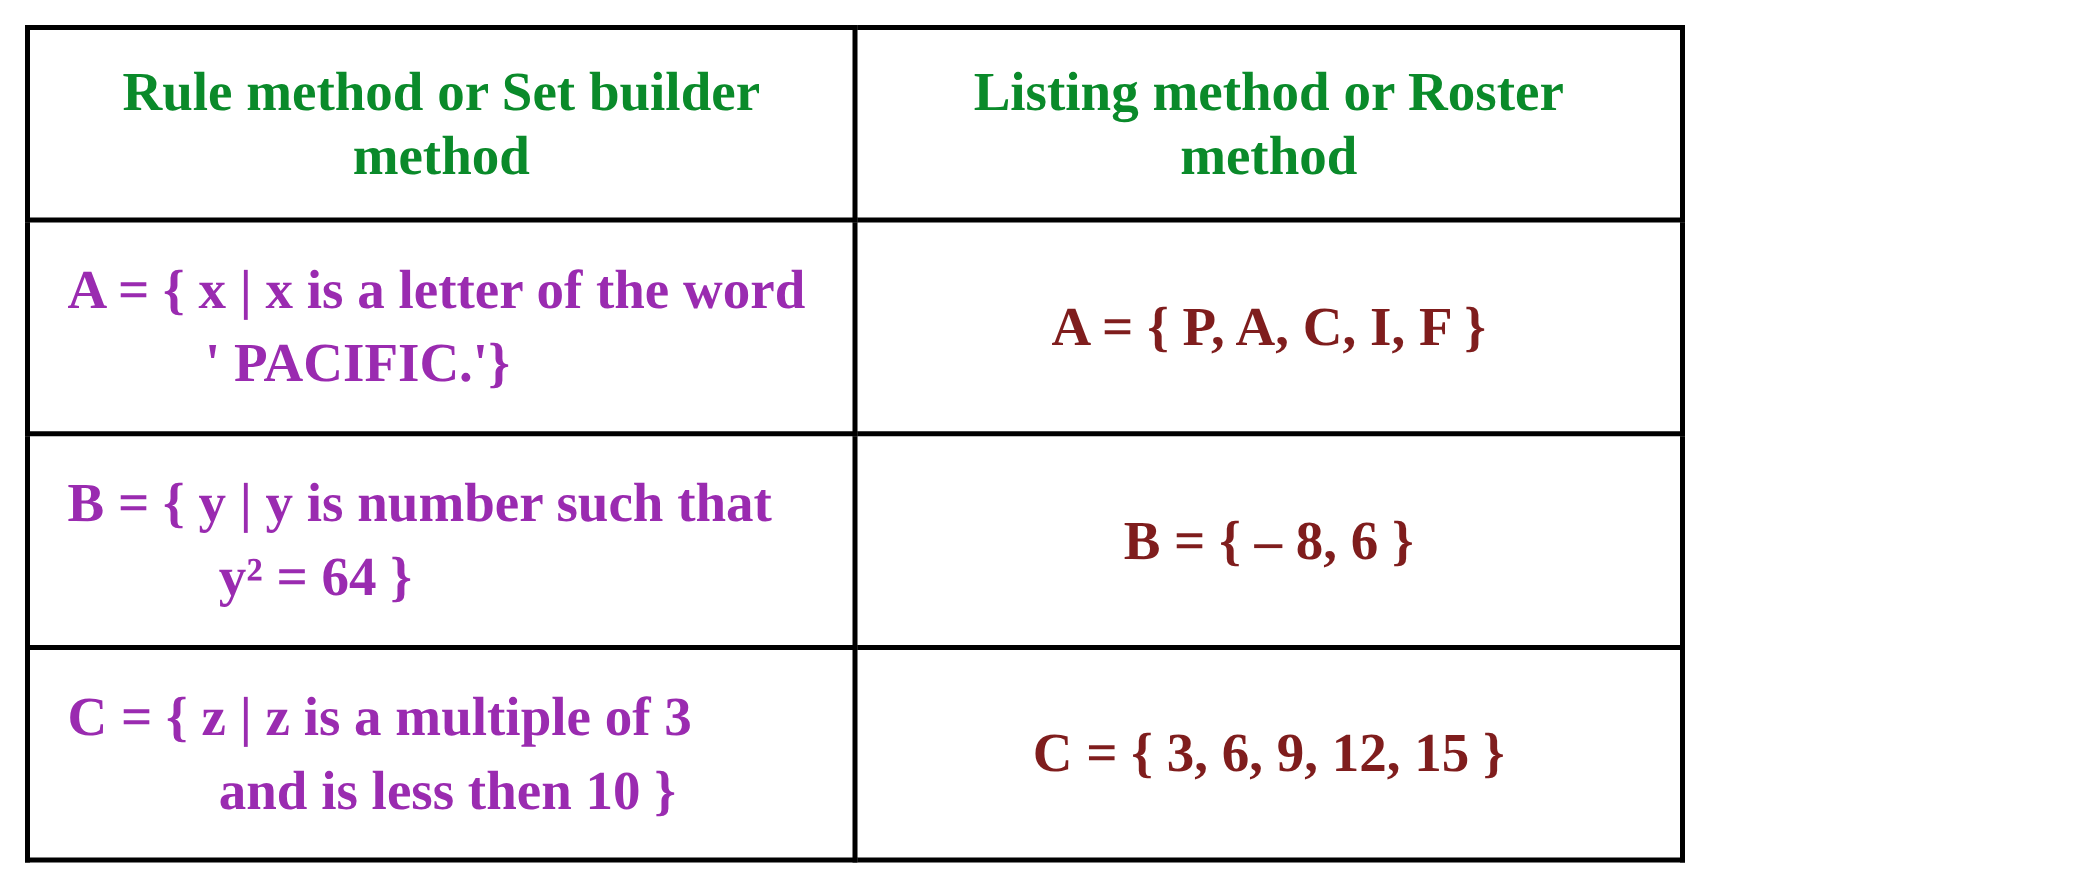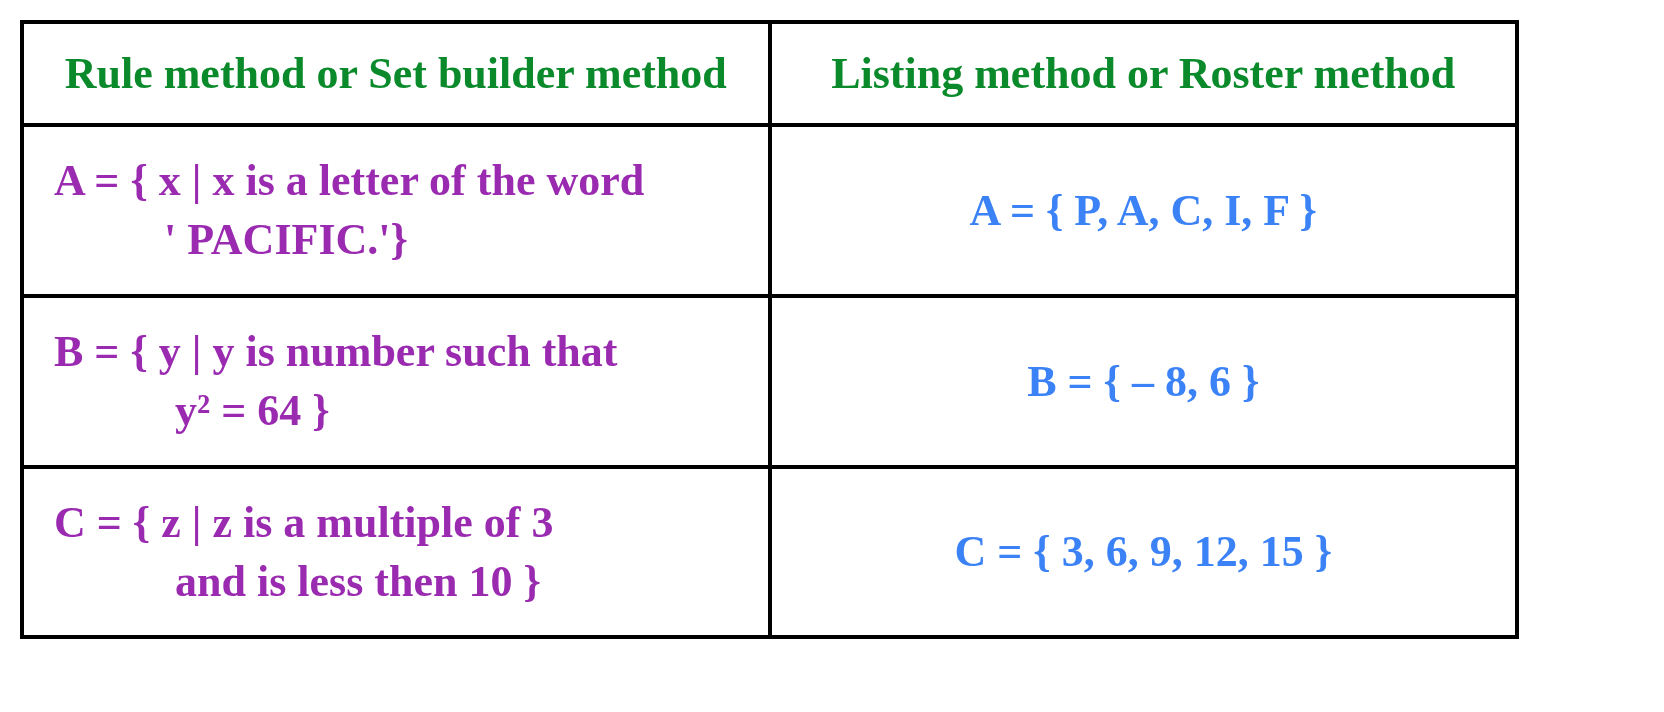--- a/index.html
+++ b/index.html
@@ -3,21 +3,21 @@
 <meta charset="utf-8">
 <style>
   body {
     margin: 0;
     padding: 20px;
     font-family: "Times New Roman", Times, serif;
     background: #fff;
   }
   table {
     border-collapse: collapse;
-    width: 1499px;
+    width: 1328px;
     table-layout: fixed;
   }
   th, td {
     border: 4px solid #000;
     padding: 24px 30px;
     vertical-align: middle;
   }
   th {
     font-weight: bold;
     font-size: 44px;
@@ -27,21 +27,21 @@
   }
   td.rule {
     color: #9a2bb0;
     font-weight: bold;
     font-size: 44px;
     text-align: left;
     line-height: 1.35;
     white-space: pre;
   }
   td.roster {
-    color: #3b82f6;
+    color: #7f1d1d;
     font-weight: bold;
     font-size: 44px;
     text-align: center;
   }
   .row {
     height: 168px;
   }
 </style>
 </head>
 <body>

